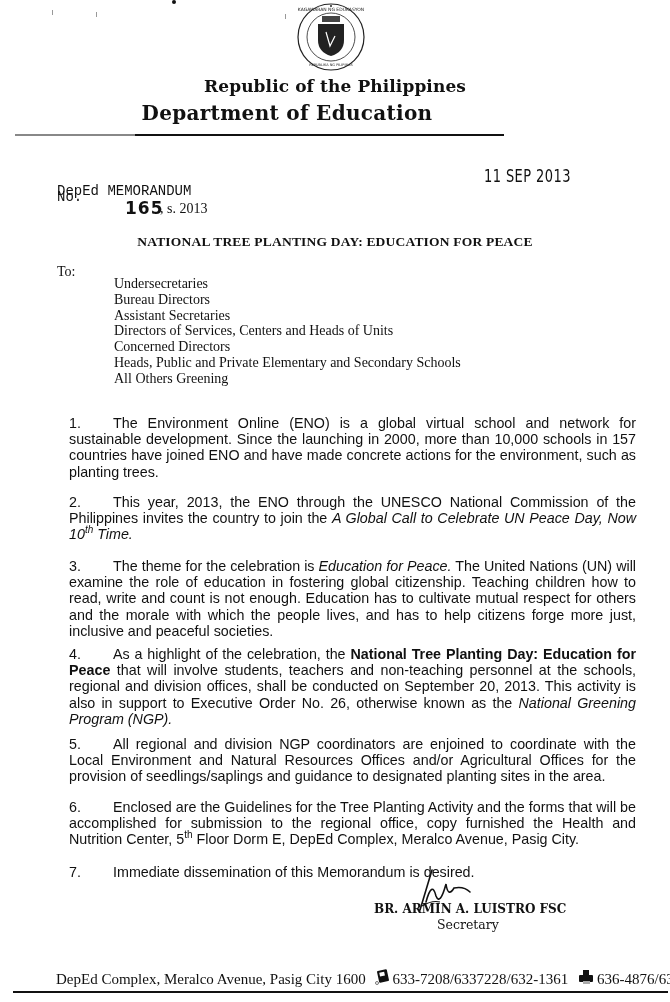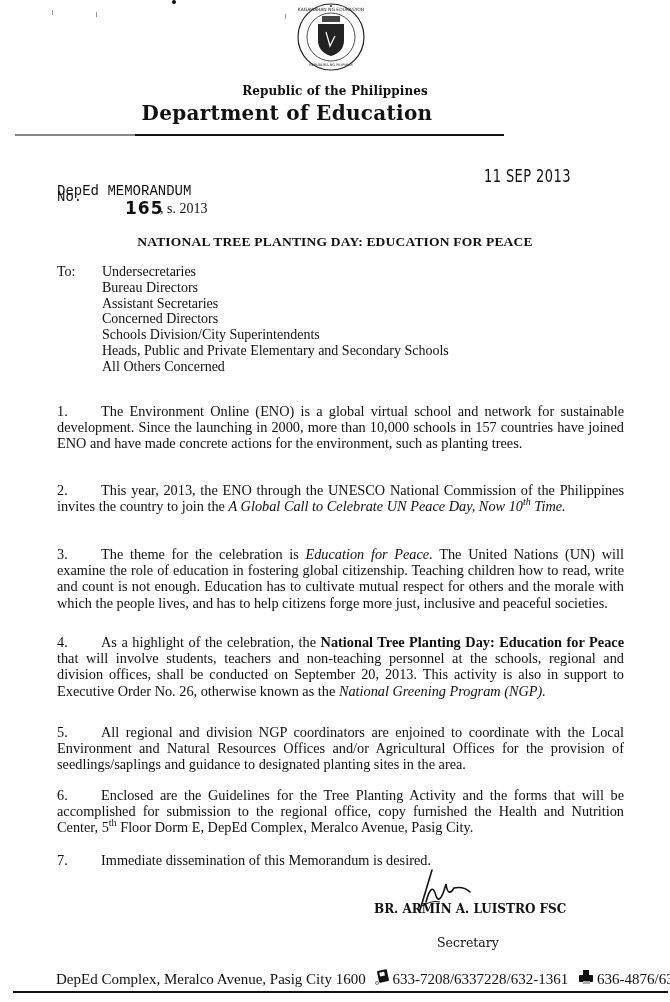--- a/index.html
+++ b/index.html
@@ -2,43 +2,43 @@
 <html><head>
 <meta charset="utf-8">
 <style>
   html, body { margin: 0; padding: 0; background: #ffffff; }
   body { width: 670px; height: 1002px; position: relative; overflow: hidden; color: #111; font-family: "DejaVu Serif", serif; }
   .abs { position: absolute; }
   .speck { position: absolute; background: #999; width: 1px; height: 5px; }
   .speck.dark { background: #111; width: 4px; height: 4px; border-radius: 2px; }
 
   .seal { left: 296px; top: 2px; width: 70px; height: 70px; }
-  .republic { left: 0; width: 670px; top: 84px; text-align: center; font-family: "DejaVu Serif", serif; font-weight: bold; font-size: 12px; letter-spacing: 0.1px; }
+  .republic { left: 0; width: 670px; top: 76px; text-align: center; font-family: "DejaVu Serif", serif; font-weight: bold; font-size: 17px; letter-spacing: 0.1px; }
   .department { left: 0; width: 574px; top: 101px; text-align: center; font-family: "DejaVu Serif", serif; font-weight: bold; font-size: 20px; letter-spacing: 0.3px; }
   .header-rule { left: 15px; top: 134px; width: 489px; height: 2px; background: #111; }
 
   .date { left: 484px; top: 166px; font-family: "DejaVu Sans Condensed", "DejaVu Sans", sans-serif; font-size: 17px; letter-spacing: 0.5px; transform: scaleX(0.85); transform-origin: left; }
   .memo-line { left: 57px; font-family: Liberation Mono, monospace; font-size: 14px; }
   .memo-no { left: 125px; top: 198px; font-family: "DejaVu Sans", sans-serif; font-size: 17px; font-weight: bold; letter-spacing: 1px; }
   .memo-year { left: 160px; top: 201px; font-family: "Liberation Serif", serif; font-size: 14px; }
 
   .title { left: 0; width: 670px; top: 234px; text-align: center; font-family: "Liberation Serif", serif; font-weight: bold; font-size: 13.5px; letter-spacing: 0.2px; }
 
   .to-label { left: 57px; top: 264px; font-family: "Liberation Serif", serif; font-size: 14px; text-align: center; }
-  .to-list { left: 102px; top: 264px; margin: 0; padding: 0; list-style: none; font-family: "Liberation Serif", serif; font-size: 14px; line-height: 15.8px; }
+  .to-list { left: 102px; top: 264px; margin: 12px; padding: 0; list-style: none; font-family: "Liberation Serif", serif; font-size: 14px; line-height: 15.8px; }
 
-  .para { left: 57px; width: 567px; font-family: Liberation Serif, serif; font-size: 14.3px; line-height: 16.2px; text-align: justify; margin: 0; }
+  .para { left: 57px; width: 567px; font-family: Liberation Sans, sans-serif; font-size: 14.3px; line-height: 16.2px; text-align: justify; margin: 12px; }
   .para .num { display: inline-block; width: 44px; }
   .para i { font-style: italic; }
   .para b { font-weight: bold; }
   sup { font-size: 10px; line-height: 0; }
 
   .signature { left: 402px; top: 866px; width: 100px; height: 50px; }
   .signer { left: 374px; top: 902px; font-family: "DejaVu Serif", serif; font-weight: bold; font-size: 12px; }
-  .signer-title { left: 437px; top: 917px; font-family: "DejaVu Serif", serif; font-size: 12.5px; margin-top: 18px; }
+  .signer-title { left: 437px; top: 917px; font-family: "DejaVu Serif", serif; font-size: 12.5px; }
 
   .footer { left: 8px; top: 969px; width: 660px; font-family: "Liberation Serif", serif; font-size: 15px; white-space: nowrap; margin-left: 48px; }
   .footer span { vertical-align: middle; }
   .ficon { display: inline-block; vertical-align: middle; margin: 0 3px 0 6px; }
   .footer-rule { left: 13px; top: 991px; width: 490px; height: 2px; background: #111; }
 </style>
 </head>
 <body>
 
 <div class="speck" style="left:52px;top:10px;"></div>
@@ -69,24 +69,24 @@
 <div class="abs memo-no">165</div>
 <div class="abs memo-year">, s. 2013</div>
 
 <div class="abs title">NATIONAL TREE PLANTING DAY: EDUCATION FOR PEACE</div>
 
 <div class="abs to-label">To:</div>
 <ul class="abs to-list">
   <li>Undersecretaries</li>
   <li>Bureau Directors</li>
   <li>Assistant Secretaries</li>
+  <li>Directors of Services, Centers and Heads of Units</li>
   <li>Concerned Directors</li>
-  <li>Schools Division/City Superintendents</li>
   <li>Heads, Public and Private Elementary and Secondary Schools</li>
-  <li>All Others Concerned</li>
+  <li>All Others Greening</li>
 </ul>
 
 <p class="abs para" style="top:403px;">
   <span class="num">1.</span><span>The Environment Online (ENO) is a global virtual school and network for sustainable development.  Since the launching in 2000, more than 10,000 schools in 157 countries have joined ENO and have made concrete actions for the environment, such as planting trees.</span>
 </p>
 
 <p class="abs para" style="top:482px;">
   <span class="num">2.</span><span>This year, 2013, the ENO through the UNESCO National Commission of the Philippines invites the country to join the </span><i>A Global Call to Celebrate UN Peace Day, Now 10</i><i><sup>th</sup></i><i> Time.</i>
 </p>
 

